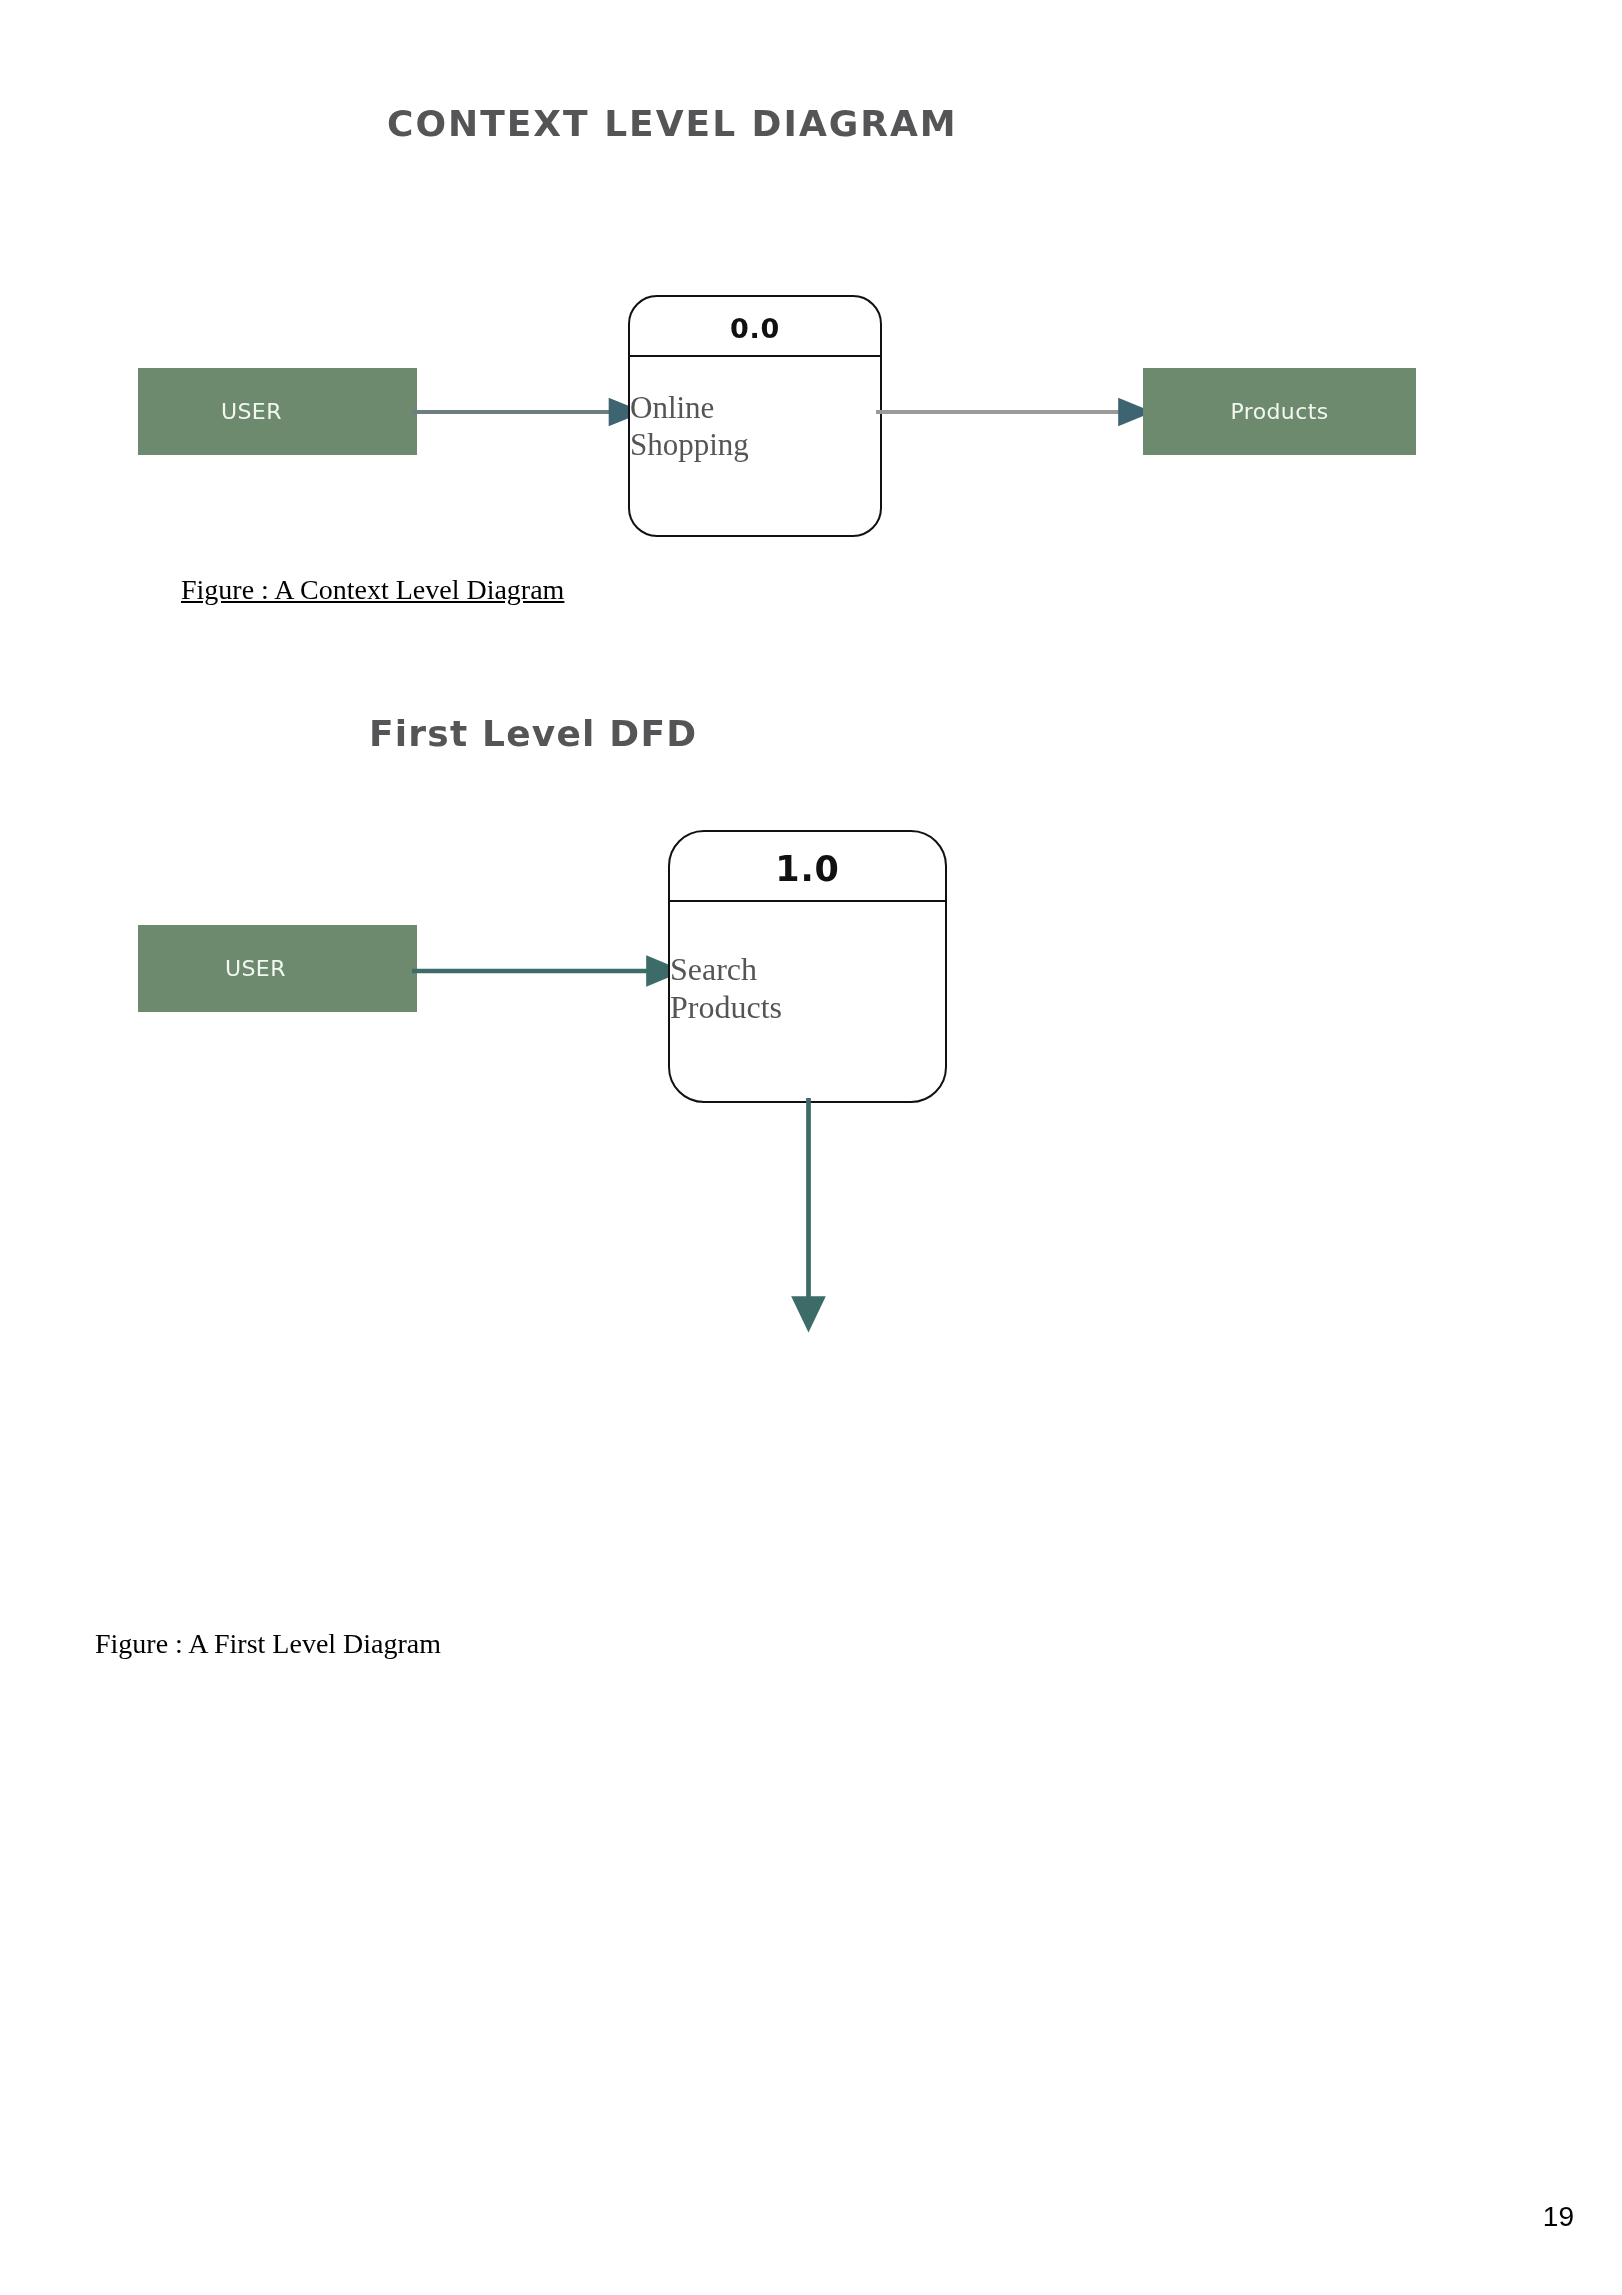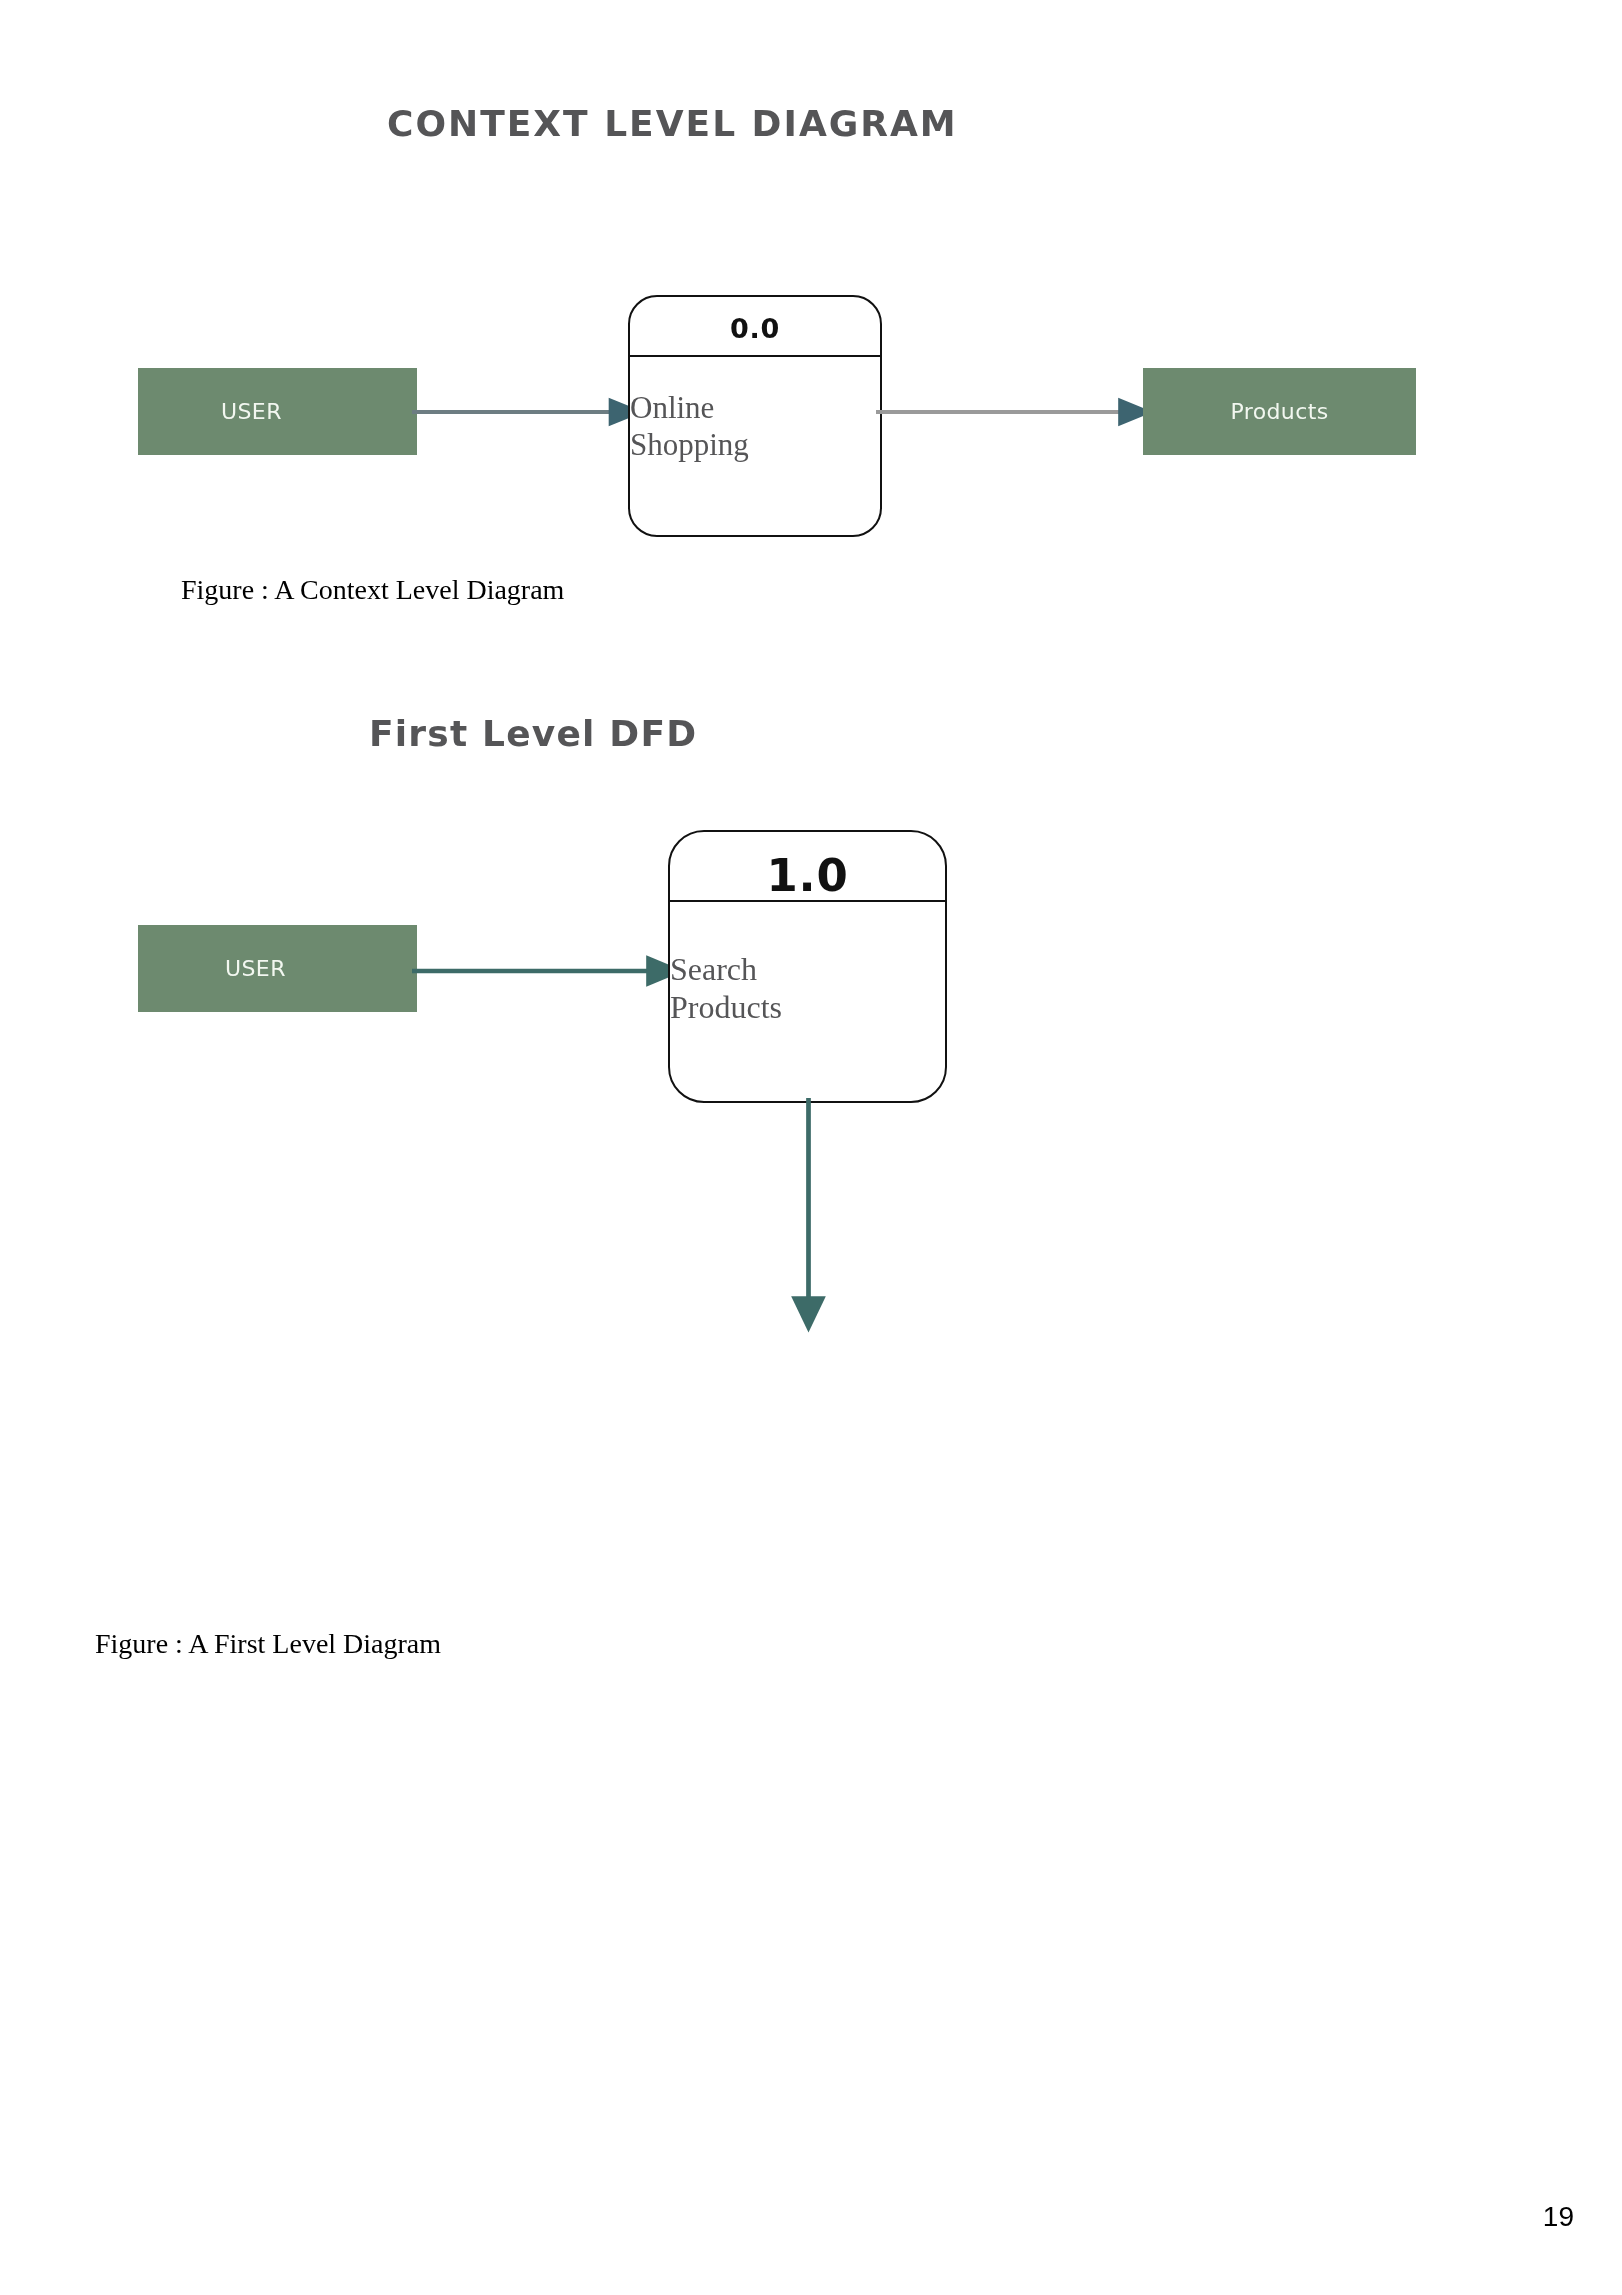--- a/index.html
+++ b/index.html
@@ -44,21 +44,21 @@
   }
 
   
   .figure-caption {
     position: absolute;
     font-family: "Liberation Serif", serif;
     font-size: 28px;
     color: #000000;
     white-space: nowrap;
   }
-  #caption-context { left: 181px; top: 574px; }
+  #caption-context { left: 181px; top: 574px; text-decoration: underline; }
   #caption-first   { left: 95px;  top: 1628px; }
 
   
   #page-number {
     position: absolute;
     right: 49px;
     bottom: 62px;
     font-family: Liberation Sans, sans-serif;
     font-size: 28px;
     color: #000000;
@@ -135,21 +135,21 @@
   #process-online-shopping .process-name {
     top: 93px; font-size: 31px;
   }
 
   
   #process-search-products {
     left: 668px; top: 830px; width: 279px; height: 273px;
     border-radius: 36px;
   }
   #process-search-products .process-id {
-    top: 17.4px; font-size: 45px; font-weight: bold; letter-spacing: 0.8px;
+    top: 17.4px; font-size: 35px; font-weight: bold; letter-spacing: 0.8px;
   }
   #process-search-products .process-divider { top: 68px; }
   #process-search-products .process-name {
     top: 119px; font-size: 32px;
   }
 
   
   #process-order {
     left: 678px; top: 1325px; width: 263px; height: 279px;
     border-radius: 36px;

